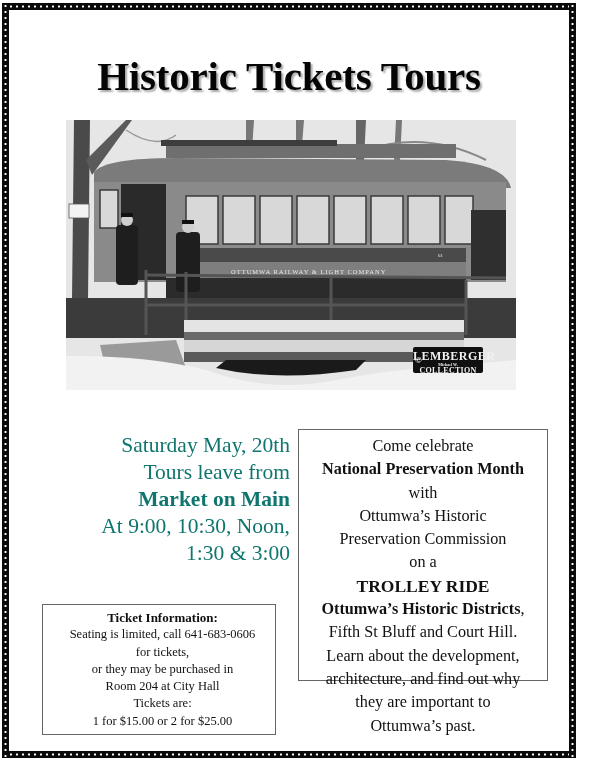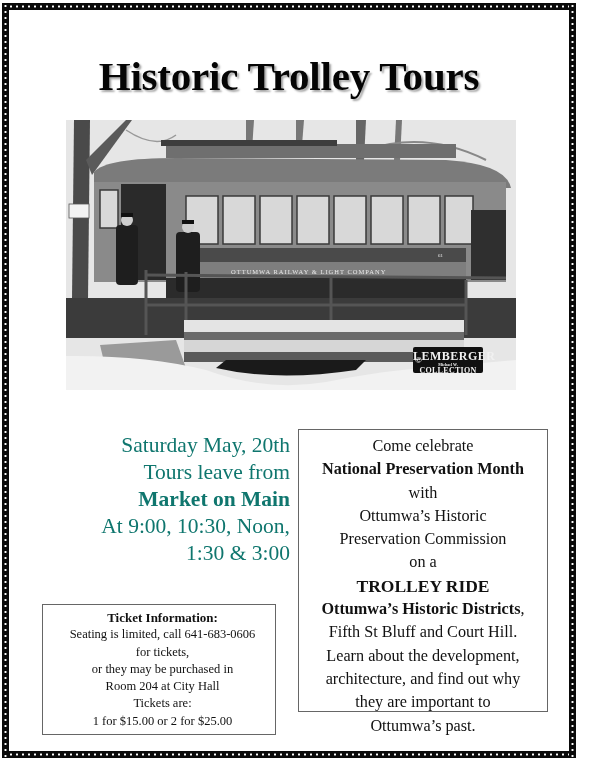--- a/index.html
+++ b/index.html
@@ -49,35 +49,35 @@
   .when .bold { font-weight: bold; }
 
   .ticket-box {
     position: absolute; left: 42px; top: 604px; width: 234px; height: 131px;
     border: 1.5px solid #666; box-sizing: border-box; text-align: center;
     font-size: 12.5px; line-height: 17.3px; padding-top: 4px; color: #111; padding-left: 7px;
   }
   .ticket-box .heading { font-weight: bold; font-size: 13px; }
 
   .promo-box {
-    position: absolute; left: 298px; top: 429px; width: 250px; height: 283px;
+    position: absolute; left: 298px; top: 429px; width: 250px; height: 252px;
     border: 1.5px solid #666; box-sizing: border-box; text-align: center;
     font-size: 16.2px; line-height: 23.3px; padding-top: 5px; color: #111;
   }
   .promo-box .bold { font-weight: bold; }
 </style>
 </head>
 <body>
 
 <div class="border-bar top"></div>
 <div class="border-bar bottom"></div>
 <div class="border-bar left"></div>
 <div class="border-bar right"></div>
 
-<div class="title">Historic Trolley Tours</div>
+<div class="title">Historic Tickets Tours</div>
 
 <div class="photo" title="Vintage trolley car on a bridge with two uniformed conductors">
   <svg width="450" height="270" viewBox="0 0 450 270" xmlns="http://www.w3.org/2000/svg">
 
     <rect x="0" y="0" width="450" height="270" fill="#e6e6e6"></rect>
 
     <path d="M8 0 L24 0 L22 180 L6 180 Z" fill="#4a4a4a"></path>
     <path d="M20 40 L60 0 L66 0 L26 55 Z" fill="#5a5a5a"></path>
     <path d="M180 0 L188 0 L186 30 L180 30 Z" fill="#777"></path>
     <path d="M230 0 L238 0 L236 25 L230 25 Z" fill="#777"></path>

